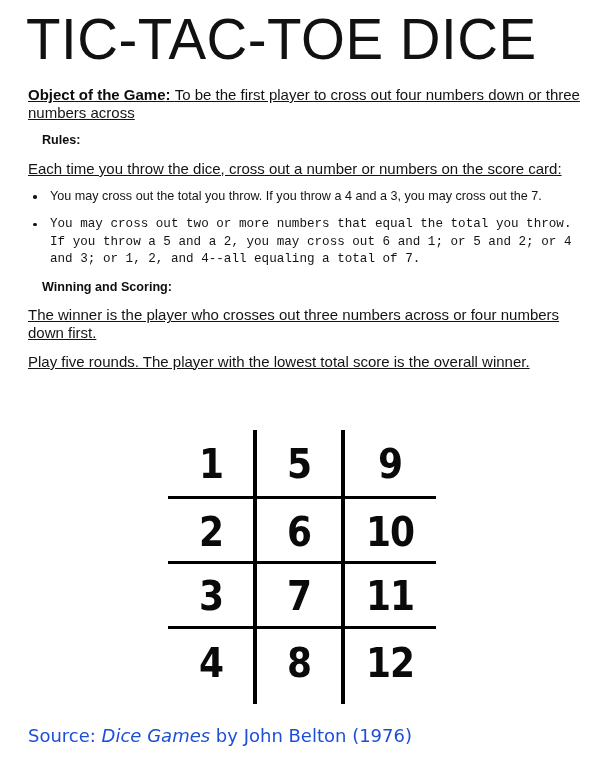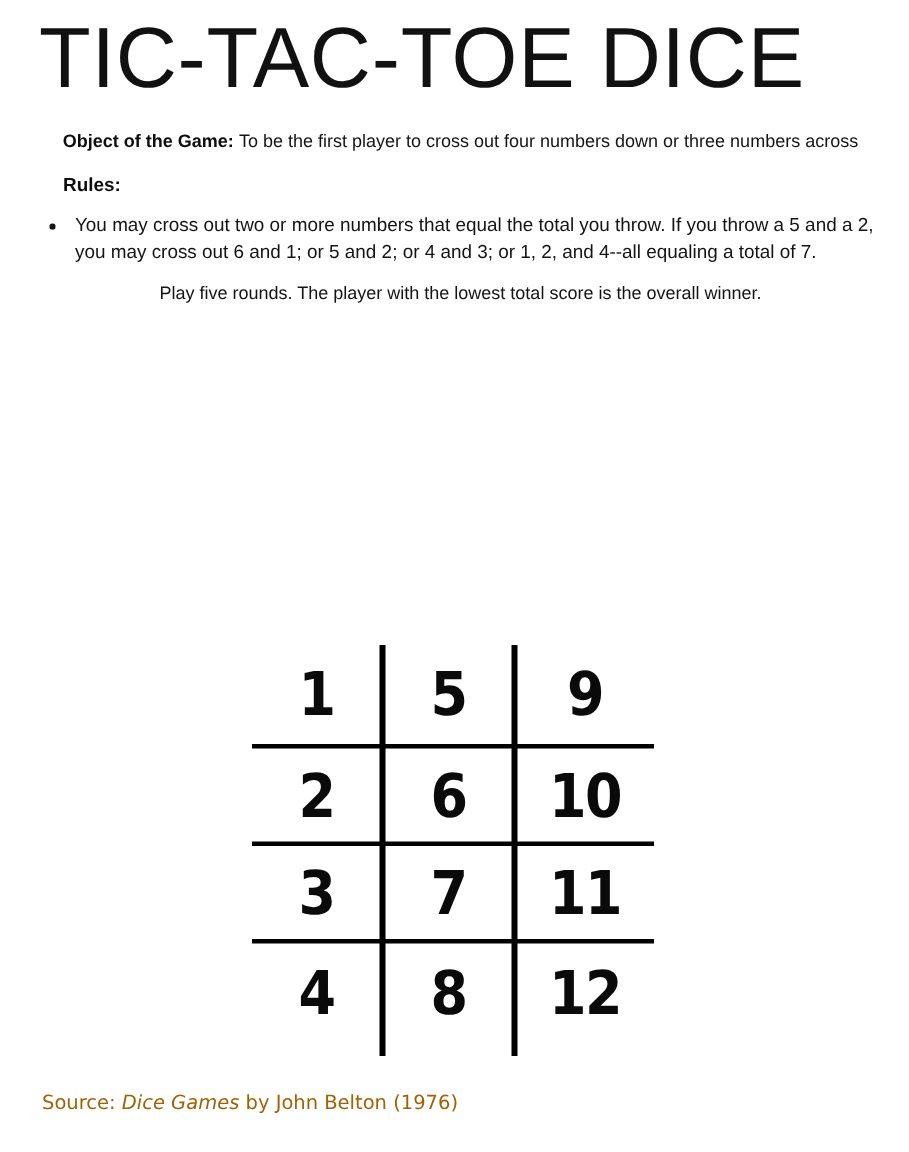--- a/index.html
+++ b/index.html
@@ -42,25 +42,26 @@
 
   
   .body-block {
     position: absolute;
     left: 28px;
     top: 86px;
     width: 558px;
   }
 
   .para {
-    font-size: 12px;
+    font-size: 15px;
     line-height: 17.6px;
     margin: 0 0 11px 0;
     color: #141414;
-    text-align: center;
+    text-align: left;
+    text-decoration: underline;
   }
   .lead {
     font-weight: bold;
     color: #0d0d0d;
   }
   .heading-only {
     font-weight: bold;
     color: #0d0d0d;
     font-size: 12.6px;
     line-height: 17.6px;
@@ -73,21 +74,21 @@
     padding: 0;
   }
   ul.rules li {
     position: relative;
     padding-left: 22px;
     font-size: 12.6px;
     line-height: 17.6px;
     margin-bottom: 10px;
     color: #141414;
   }
-  ul.rules li:last-child { margin-bottom: 2px; }
+  ul.rules li:last-child { margin-bottom: 2px; font-family: Liberation Mono, monospace; }
   ul.rules li .bullet {
     position: absolute;
     left: 5px;
     top: 7px;
     width: 3.5px;
     height: 3.5px;
     background: #141414;
     border-radius: 50%;
   }
 
@@ -131,23 +132,23 @@
     height: 3px;
     background: #000000;
   }
 
   
   .source {
     position: absolute;
     left: 28px;
     top: 727px;
     font-family: "DejaVu Sans", sans-serif;
-    font-size: 13px;
+    font-size: 18px;
     line-height: 18px;
-    color: #a16207;
+    color: #1d4ed8;
     font-weight: 400;
   }
   .source em {
     font-style: italic;
   }
 </style>
 </head>
 <body>
 
 <div class="page">
@@ -156,30 +157,37 @@
 
   <div class="body-block">
 
     <p class="para">
       <span class="lead">Object of the Game</span><span class="lead">: </span><span>To be the first player to cross out four numbers down or three numbers across</span>
     </p>
 
 
     <p class="heading-only">Rules:</p>
 
+    <p class="para">Each time you throw the dice, cross out a number or numbers on the score card:</p>
 
     <ul class="rules">
+      <li>
+        <span class="bullet"></span>
+        <span>You may cross out the total you throw. If you throw a 4 and a 3, you may cross out the 7.</span>
+      </li>
       <li>
         <span class="bullet"></span>
         <span>You may cross out two or more numbers that equal the total you throw. If you throw a 5 and a 2, you may cross out 6 and 1; or 5 and 2; or 4 and 3; or 1, 2, and 4--all equaling a total of 7.</span>
       </li>
     </ul>
 
 
-
+    <p class="heading-only">Winning and Scoring:</p>
+
+    <p class="para">The winner is the player who crosses out three numbers across or four numbers down first.</p>
     <p class="para">Play five rounds. The player with the lowest total score is the overall winner.</p>
 
   </div>
 
   <div class="grid-wrap">
     <div class="grid">
 
       <div class="grid-cell" style="left:0px;   top:0px;   width:86px; height:67px;">1</div>
       <div class="grid-cell" style="left:88px;  top:0px;   width:86px; height:67px;">5</div>
       <div class="grid-cell" style="left:176px; top:0px;   width:92px; height:67px;">9</div>

